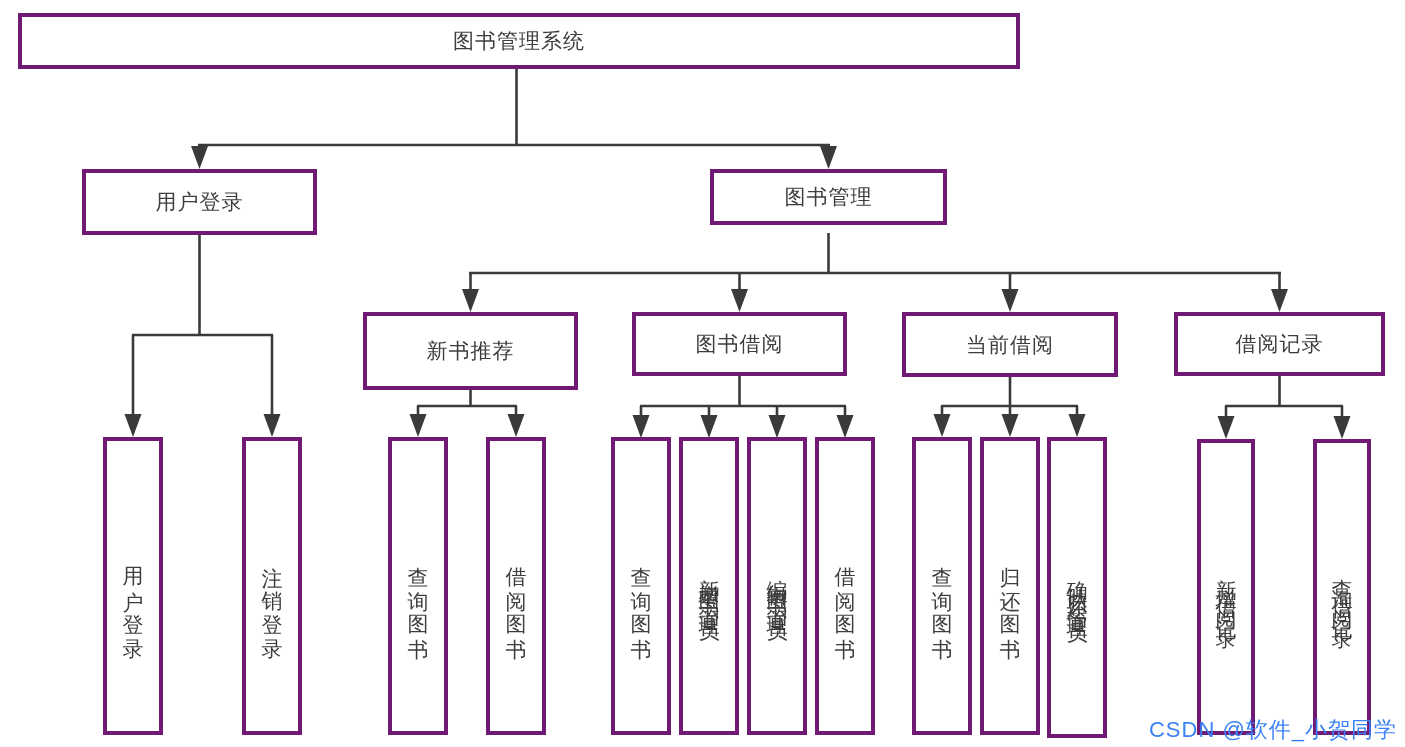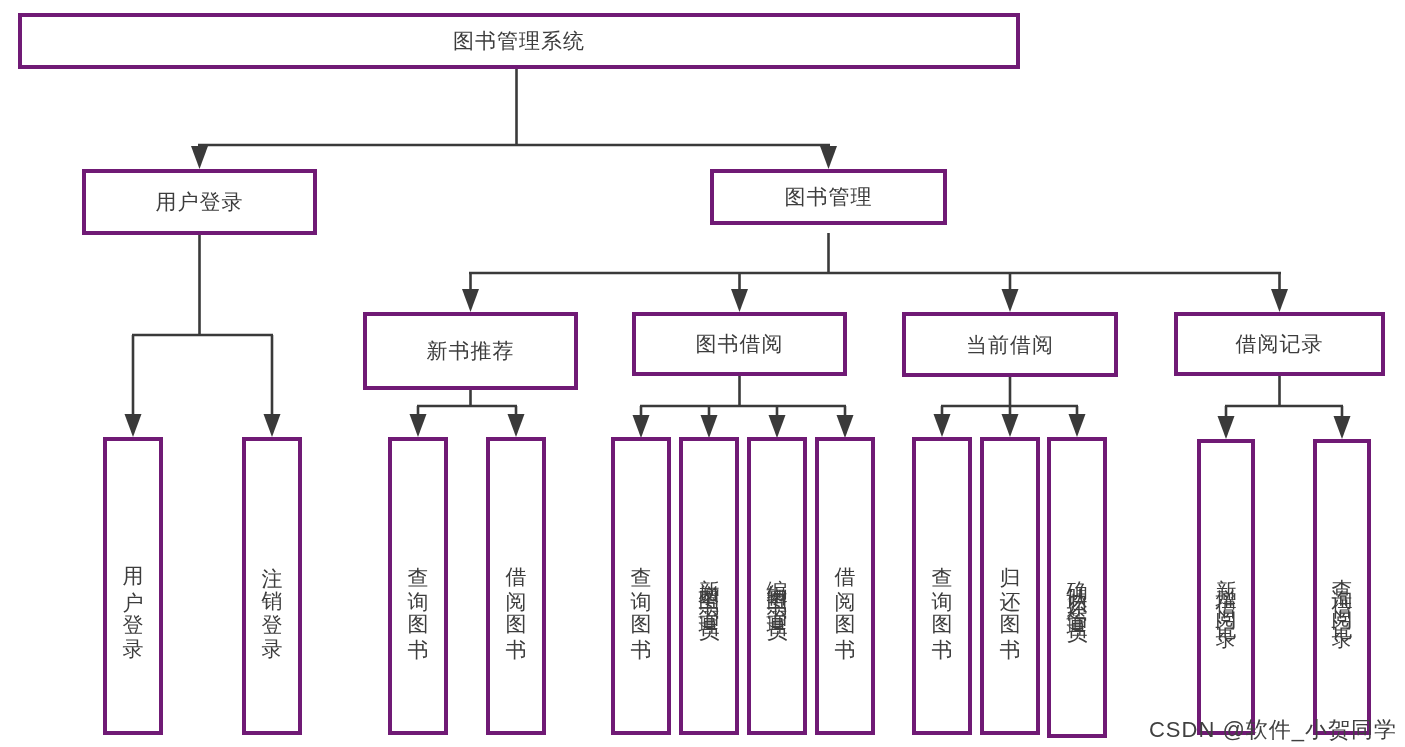--- a/index.html
+++ b/index.html
@@ -51,21 +51,21 @@
     white-space:nowrap;
   }
   .vs4{letter-spacing:24px;text-indent:24px;}
   .vs6{letter-spacing:10px;text-indent:10px;}
   .vs9{letter-spacing:6px; text-indent:6px;}
   .watermark{
     position:absolute;
     right:8px;bottom:2px;
     z-index:2;
     font-size:22px;
-    color:#404040;
+    color:#3b82f6;
     letter-spacing:1px;
     white-space:nowrap;
   }
 </style>
 </head>
 <body>
 
 <div id="canvas">
 
   <svg id="connectors" width="1405" height="747" viewBox="0 0 1405 747">

